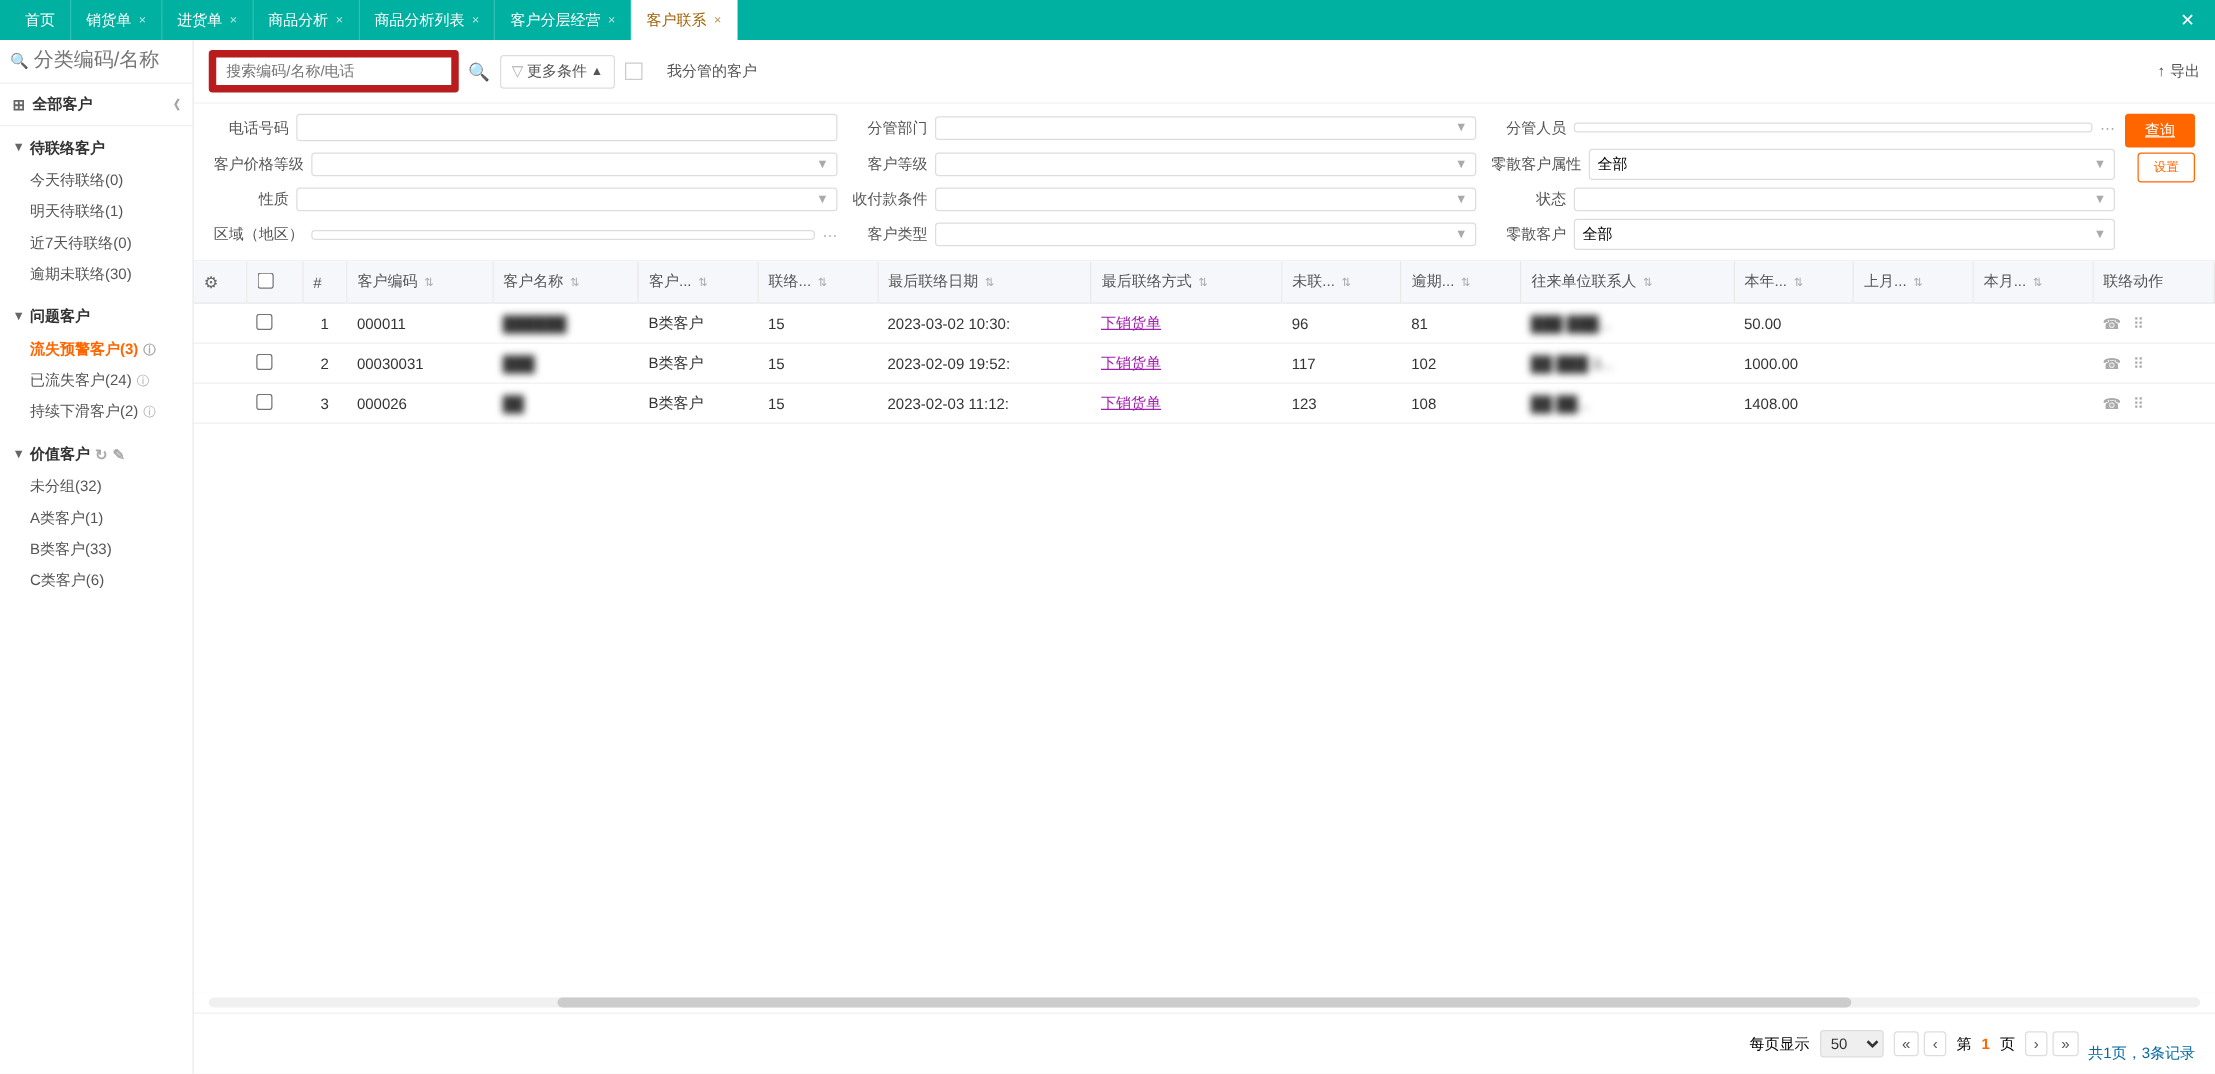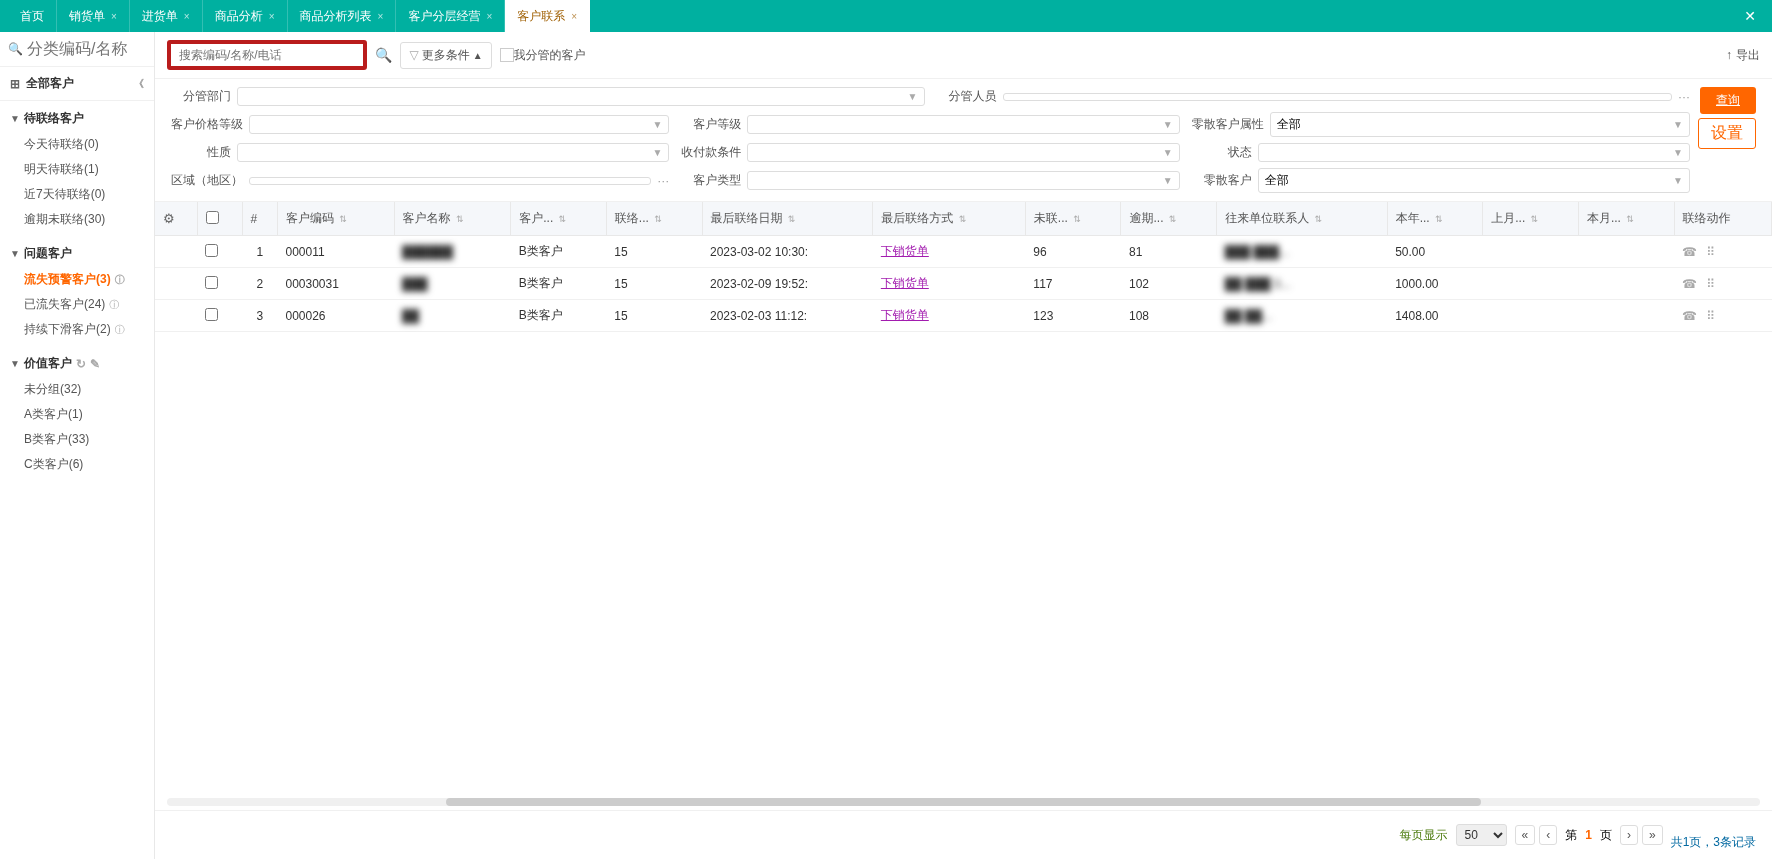--- a/index.html
+++ b/index.html
@@ -154,21 +154,21 @@
     
     .filter-bar {
       background: #fff;
       padding: 8px 12px;
       display: flex;
       align-items: center;
       border-bottom: 1px solid #f0f0f0;
       gap: 8px;
     }
     .filter-search-input {
-      border: 4px solid #b91c1c;
+      border: 6px solid #b91c1c;
       border-radius: 3px;
       padding: 4px 8px;
       width: 200px;
       font-size: 12px;
       outline: none;
     }
     .filter-btn {
       display: flex;
       align-items: center;
       gap: 3px;
@@ -177,21 +177,21 @@
       border-radius: 3px;
       cursor: pointer;
       color: #555;
       background: #fff;
       font-size: 12px;
     }
     .filter-btn .arrow-down { font-size: 10px; }
     .my-customers {
       display: flex;
       align-items: center;
-      gap: 0;
+      gap: 20px;
       color: #555;
     }
     .checkbox-style {
       width: 14px;
       height: 14px;
       border: 1px solid #ccc;
       display: inline-block;
     }
     .export-btn {
       margin-left: auto;
@@ -263,21 +263,21 @@
       font-size: 12px;
       text-decoration: underline;
     }
     .settings-btn {
       background: #fff;
       color: #ff6600;
       border: 1px solid #ff6600;
       border-radius: 3px;
       padding: 4px 12px;
       cursor: pointer;
-      font-size: 16px;
+      font-size: 10px;
     }
     .btn-group-right {
       display: flex;
       flex-direction: column;
       gap: 4px;
       align-items: flex-end;
     }
 
     
     .table-container {
@@ -322,21 +322,21 @@
     
     .pagination-bar {
       background: #fff;
       border-top: 1px solid #f0f0f0;
       padding: 8px 16px;
       display: flex;
       align-items: center;
       justify-content: flex-end;
       gap: 8px;
     }
-    .pagination-bar .page-size-label { color: #4d7c0f; }
+    .pagination-bar .page-size-label { color: #000000; }
     .pagination-bar .page-size-select {
       border: 1px solid #ddd;
       padding: 2px 4px;
       border-radius: 3px;
       color: #333;
     }
     .page-nav {
       display: flex;
       align-items: center;
       gap: 4px;
@@ -505,20 +505,24 @@
         <span>↑</span>
         <span>导出</span>
       </div>
     </div>
 
     <div class="advanced-filter">
       <div style="display:flex; gap:8px;">
         <div style="flex:1;">
 
           <div class="filter-row">
+            <div class="filter-field">
+              <span class="filter-label">电话号码</span>
+              <input class="filter-input" style="flex: 2 1 0%;" type="text">
+            </div>
             <div class="filter-field">
               <span class="filter-label">分管部门</span>
               <div class="filter-select" style="flex:2;">
                 <span></span>
                   <span class="filter-select-arrow">▼</span>
               </div>
             </div>
             <div class="filter-field">
               <span class="filter-label">分管人员</span>
               <div class="filter-select" style="flex:2;">

